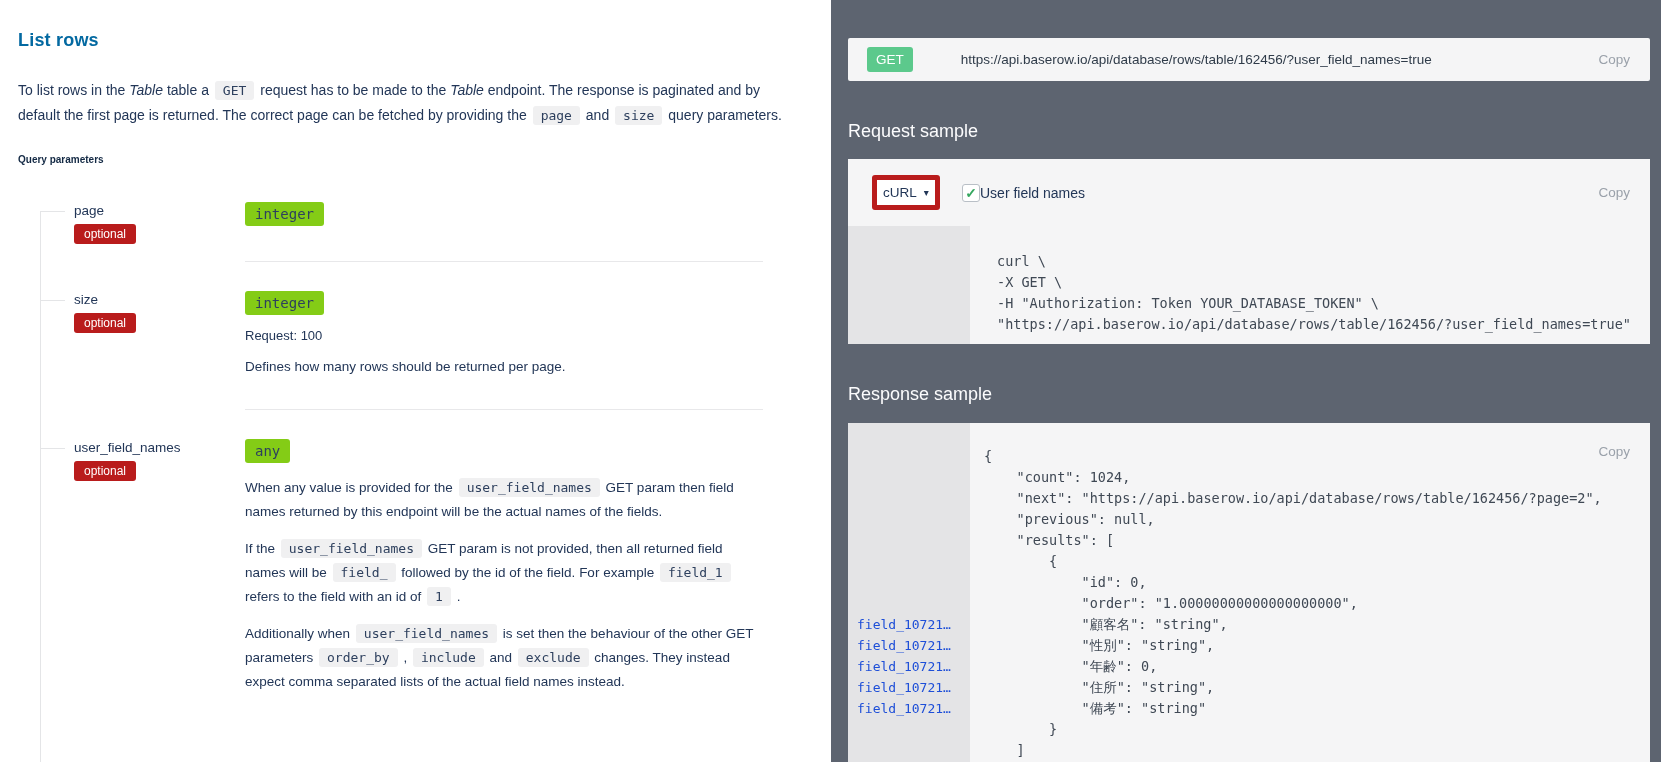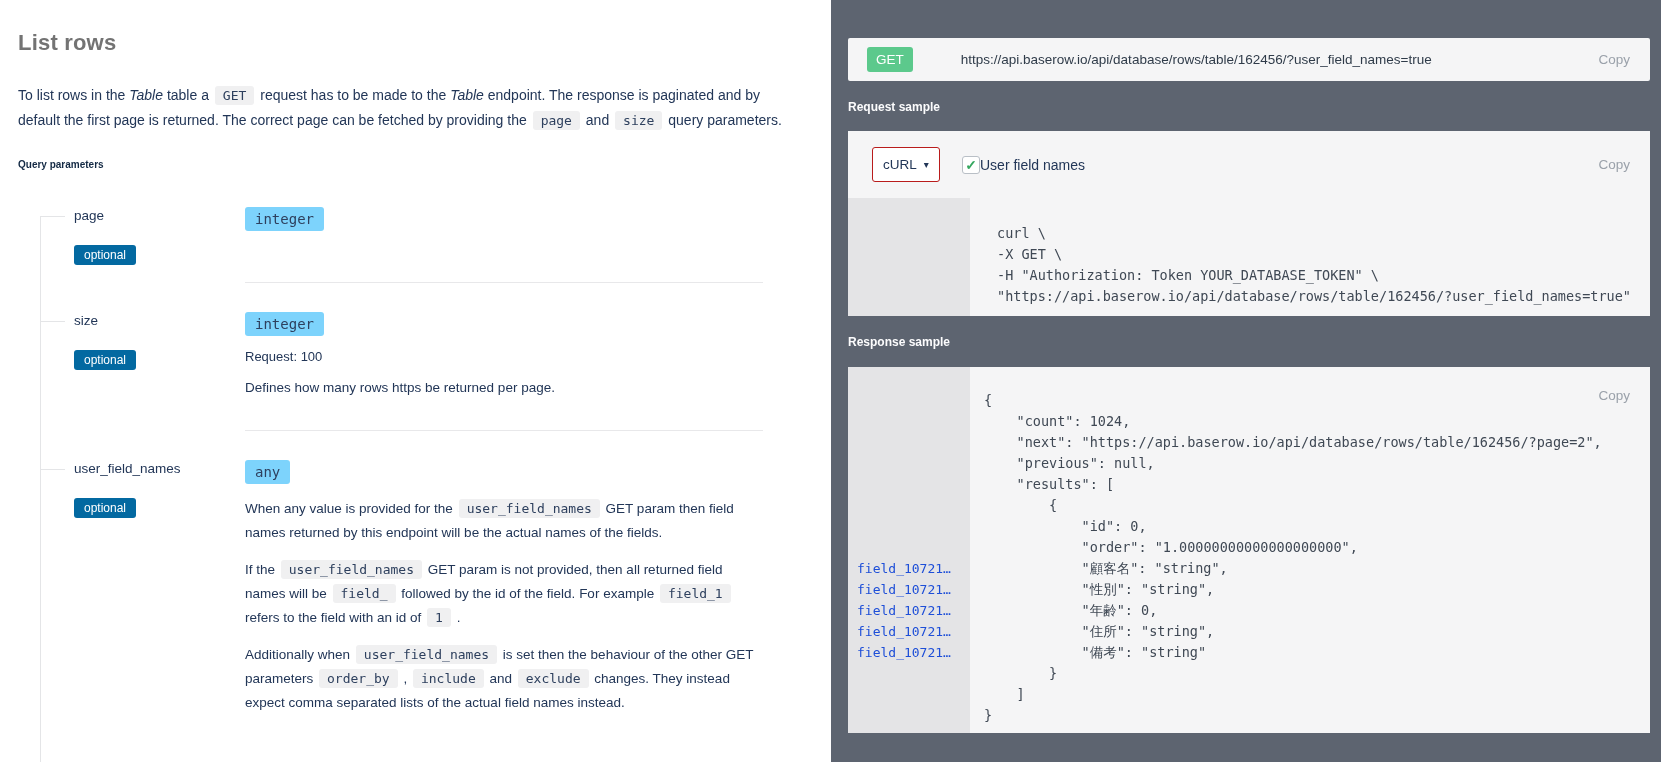--- a/index.html
+++ b/index.html
@@ -2,50 +2,50 @@
 <html><head>
 <meta charset="utf-8">
 <style>
   * { margin:0; padding:0; box-sizing:border-box; }
   html,body { width:1661px; height:762px; overflow:hidden; }
   body { display:flex; font-family:"Liberation Sans", sans-serif; background:#ffffff; color:#223657; }
   em { font-style:italic; }
 
   
   .doc-panel { width:831px; height:762px; background:#ffffff; padding:30px 34px 0 18px; overflow:hidden; flex:none; }
-  .doc-title { font-size:22px; font-weight:bold; color:#737373; letter-spacing:0.2px; }
+  .doc-title { font-size:18px; font-weight:bold; color:#0369a1; letter-spacing:0.2px; }
   .intro { margin-top:27px; max-width:770px; font-size:14px; line-height:24px; color:#223657; }
   .icode { font-family:"DejaVu Sans Mono", monospace; font-size:13px; background:#f0f0f1; color:#2e405e; padding:2px 8px; border-radius:3px; margin:0 2px; white-space:nowrap; }
   .section-heading { margin-top:26px; font-size:10px; font-weight:bold; color:#132944; }
 
   .params-list { margin-top:37px; position:relative; }
   .params-list::before { content:''; position:absolute; left:22px; top:9px; height:1200px; border-left:1px solid #e4e5e7; }
   .param { position:relative; display:grid; grid-template-columns:227px 1fr; }
   .param::before { content:''; position:absolute; left:22px; top:9px; width:25px; border-top:1px solid #e4e5e7; }
   .param-left { padding-left:56px; }
   .param-name { font-size:13.5px; color:#223657; line-height:18px; }
-  .param-badge { display:inline-block; margin-top:20px; background:#0369a1; color:#ffffff; font-size:12px; line-height:14px; padding:3px 10px; border-radius:3px; }
+  .param-badge { display:inline-block; margin-top:4px; background:#b91c1c; color:#ffffff; font-size:12px; line-height:14px; padding:3px 10px; border-radius:3px; }
   .param-right { padding-right:34px; }
-  .type-chip { display:inline-block; font-family:"DejaVu Sans Mono", monospace; font-size:14px; background:#7dd3fc; color:#2e405e; padding:4px 10px; border-radius:3px; margin-bottom:13px; }
+  .type-chip { display:inline-block; font-family:"DejaVu Sans Mono", monospace; font-size:14px; background:#84cc16; color:#2e405e; padding:4px 10px; border-radius:3px; margin-bottom:13px; }
   .meta { font-size:13px; color:#223657; margin-bottom:12px; }
   p.desc { font-size:13.5px; line-height:24px; color:#223657; margin-bottom:13px; max-width:560px; }
   .pdivider { border-top:1px solid #e8e8ea; margin:17px 34px 29px 227px; }
 
   
   .code-panel { width:830px; height:762px; background:#5d6470; padding:38px 11px 5px 17px; flex:none; }
   .url-bar { width:802px; height:43px; background:#f5f5f6; border-radius:2px; display:flex; align-items:center; }
   .method-badge { margin-left:19px; background:#5cc98c; color:#ffffff; font-size:13.5px; line-height:15px; padding:5px 9px; border-radius:3px; flex:none; }
   .url-text { margin-left:16px; font-size:13.5px; color:#2f3b49; white-space:nowrap;padding-left:32px; }
   .copy-btn { margin-left:auto; margin-right:20px; color:#9aa1aa; font-weight:normal; font-size:13.5px; cursor:pointer; flex:none; }
 
-  .sample-heading { margin-top:19px; color:#fcfcfd; font-size:12px; font-weight:bold; }
+  .sample-heading { margin-top:40px; color:#fcfcfd; font-size:18px; font-weight:normal; }
 
   .request-panel { margin-top:17px; width:802px; background:#f5f5f6; }
   .request-topbar { display:flex; align-items:center; padding:16px 0 16px 24px; height:67px; }
-  .lang-select { width:68px; height:35px; background:#ffffff; border:1px solid #b91c1c; border-radius:3px; display:flex; align-items:center; justify-content:center; gap:7px; cursor:pointer; }
+  .lang-select { width:68px; height:35px; background:#ffffff; border:5px solid #b91c1c; border-radius:3px; display:flex; align-items:center; justify-content:center; gap:7px; cursor:pointer; }
   .lang-select-label { font-size:13.5px; color:#223657; }
   .caret { font-size:10px; color:#223657; }
   .checkbox-wrap { display:flex; align-items:center; margin-left:22px; cursor:pointer; }
   .checkbox-box { width:18px; height:18px; background:#ffffff; border:1px solid #b9bfc6; border-radius:3px; display:flex; align-items:center; justify-content:center; }
   .checkbox-check { color:#35a75f; font-size:14px; font-weight:bold; line-height:1; }
   .checkbox-label { margin-left:0; font-size:14px; color:#223657; }
   .request-topbar .copy-btn { margin-right:20px; }
 
   .code-block { position:relative; min-height:118px; padding:25px 0 9px 13px; }
   .gutter-bg { position:absolute; left:0; top:0; bottom:0; width:122px; background:#e4e4e6; }
@@ -82,21 +82,21 @@
     <div>
       <div class="param">
         <div class="param-left">
           <div class="param-name">size</div>
           <span class="param-badge">optional</span>
         </div>
         <div class="param-right">
           <span class="type-chip">integer</span>
           <div>
               <div class="meta">Request: 100</div>
-              <p class="desc">Defines how many rows https be returned per page.</p>
+              <p class="desc">Defines how many rows should be returned per page.</p>
             </div>
         </div>
       </div>
       <div class="pdivider"></div>
     </div>
 
     <div>
       <div class="param">
         <div class="param-left">
           <div class="param-name">user_field_names</div>

